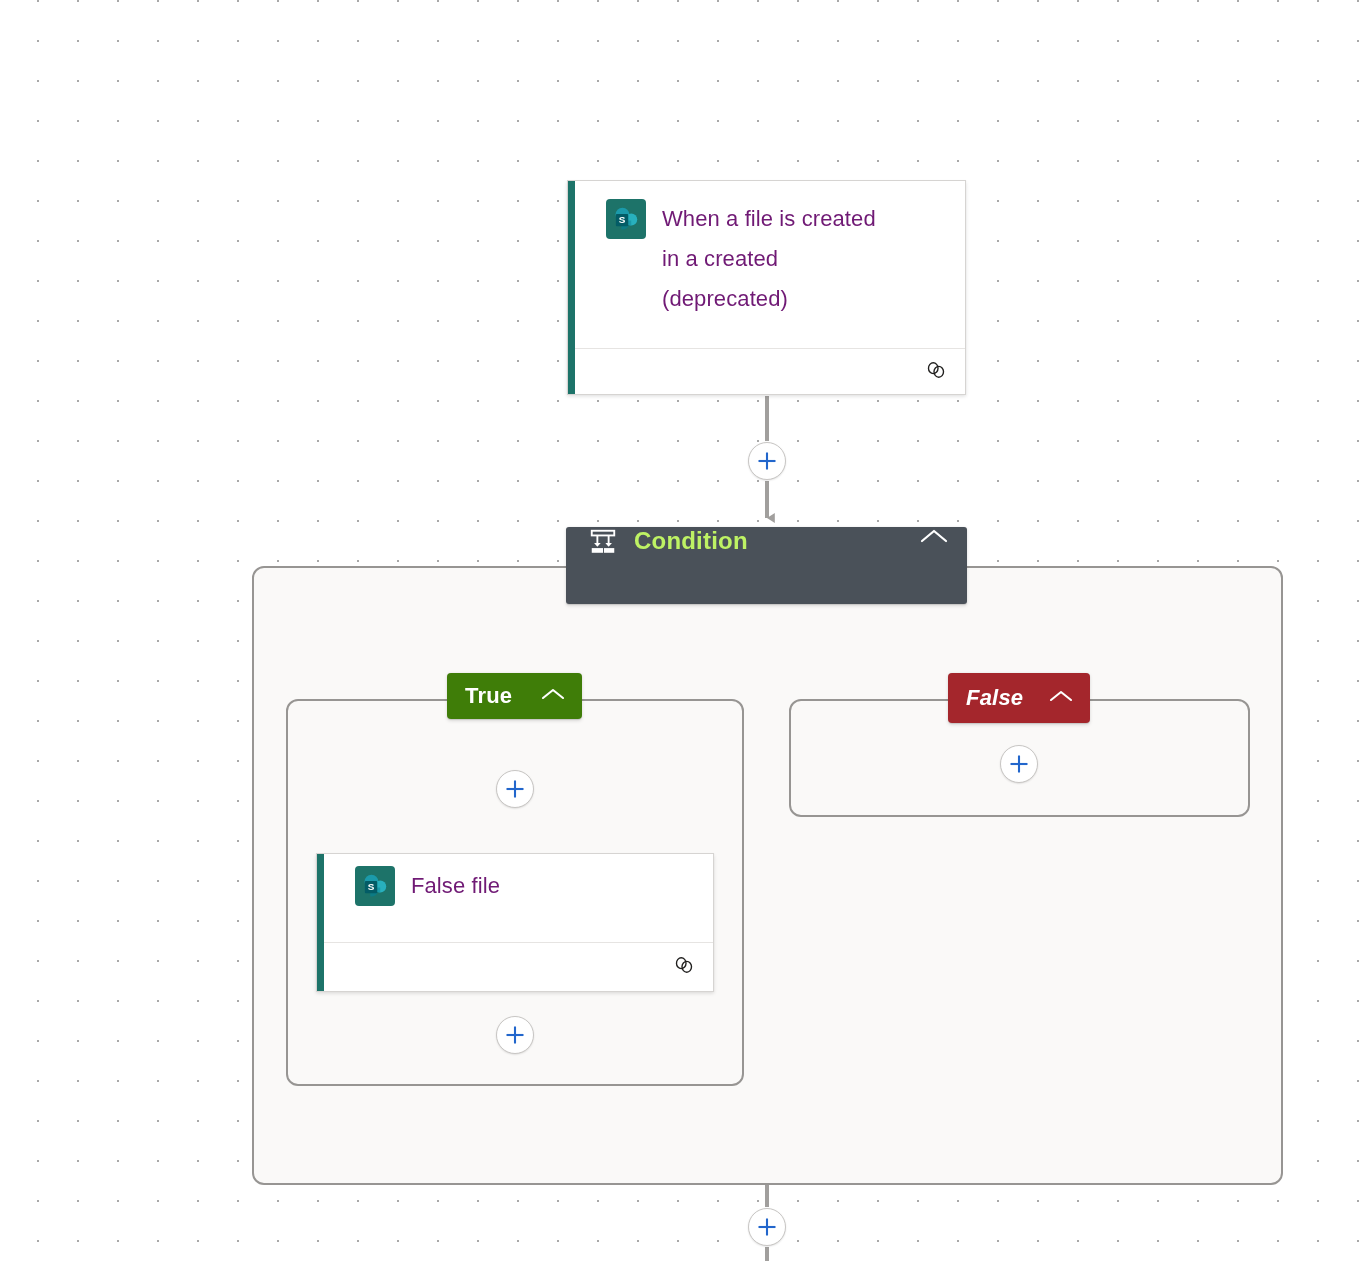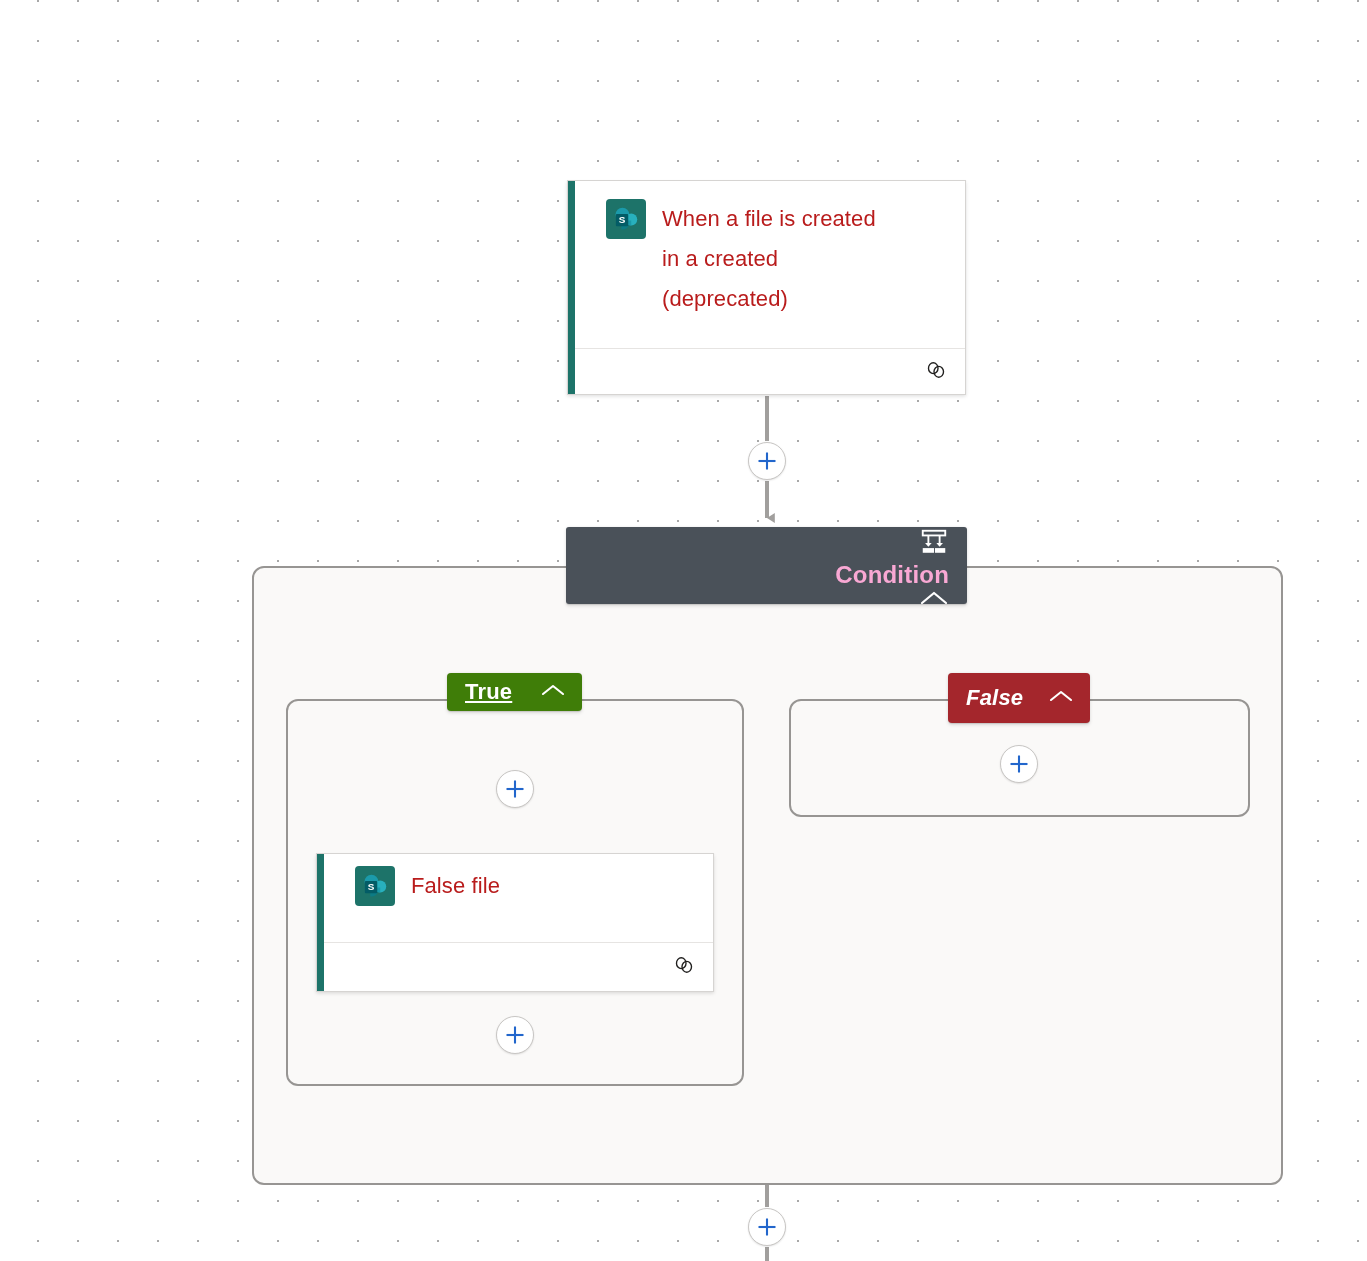--- a/index.html
+++ b/index.html
@@ -105,21 +105,21 @@
     border-radius: 4px;
     background: #1d7369;
     display: flex;
     align-items: center;
     justify-content: center;
     margin-right: 16px;
   }
   .card-title {
     font-size: 22px;
     line-height: 40px;
-    color: #b91c1c;
+    color: #701a75;
     font-weight: 400;
     letter-spacing: 0.1px;
   }
   .card-title.multiline {
     line-height: 40px;
     max-width: 285px;
   }
 
   #trigger-card {
     left: 567px;
@@ -138,26 +138,25 @@
   }
   #delete-file-card .card-footer {
     height: 48px;
   }
 
   
   .branch-header {
     position: absolute;
     box-sizing: border-box;
     display: flex;
-    align-items: flex-end;
+    align-items: flex-start;
     border-radius: 3px;
     box-shadow: 0 1.6px 3.6px rgba(0,0,0,0.13), 0 0.3px 0.9px rgba(0,0,0,0.11);
     z-index: 7;
-    color: #f9a8d4;
-    flex-direction: column;
+    color: #bef264;
   }
   #condition-header {
     left: 566px;
     top: 527px;
     width: 401px;
     height: 77px;
     background: #4a5159;
     padding: 0 18px 0 22px;
   }
   #condition-header .cond-label {
@@ -176,23 +175,22 @@
     border-radius: 4px;
     box-shadow: 0 1.6px 3.6px rgba(0,0,0,0.13), 0 0.3px 0.9px rgba(0,0,0,0.11);
     z-index: 8;
     color: #ffffff;
     padding: 0 16px 0 18px;
   }
   #true-header {
     left: 447px;
     top: 673px;
     width: 135px;
-    height: 38px;
+    height: 46px;
     background: #3f7d08;
-    text-decoration: underline;
   }
   #false-header {
     left: 948px;
     top: 673px;
     width: 142px;
     height: 50px;
     background: #a4262c;
     font-style: italic;
   }
   .pill-header .pill-label {

